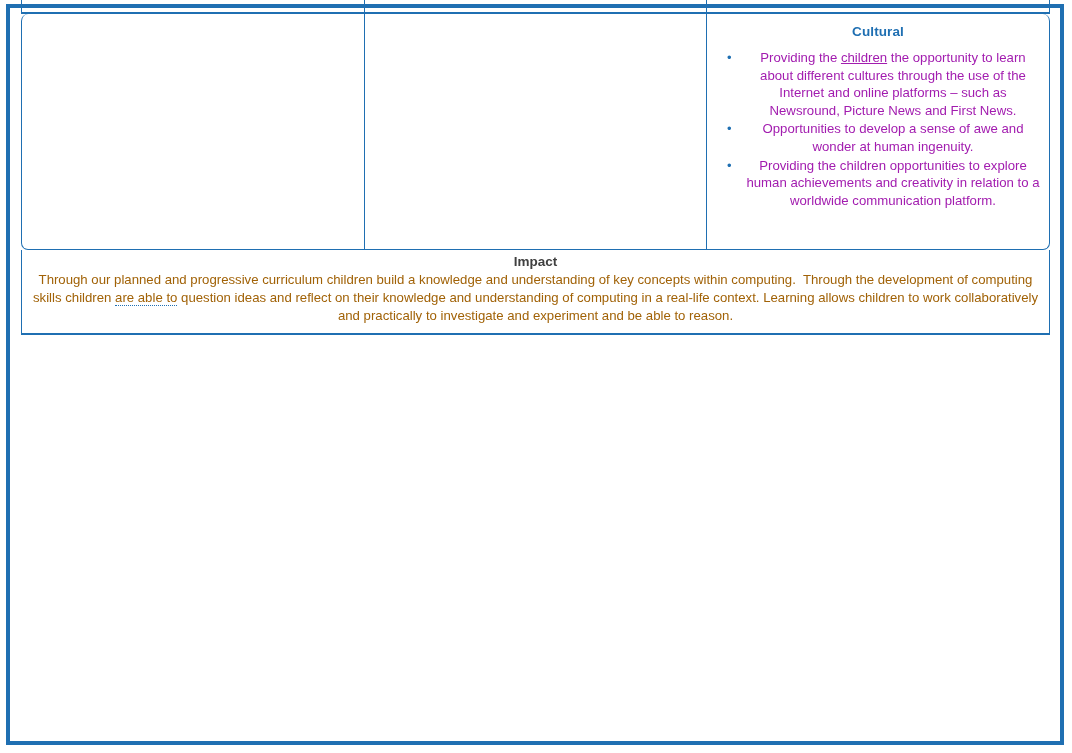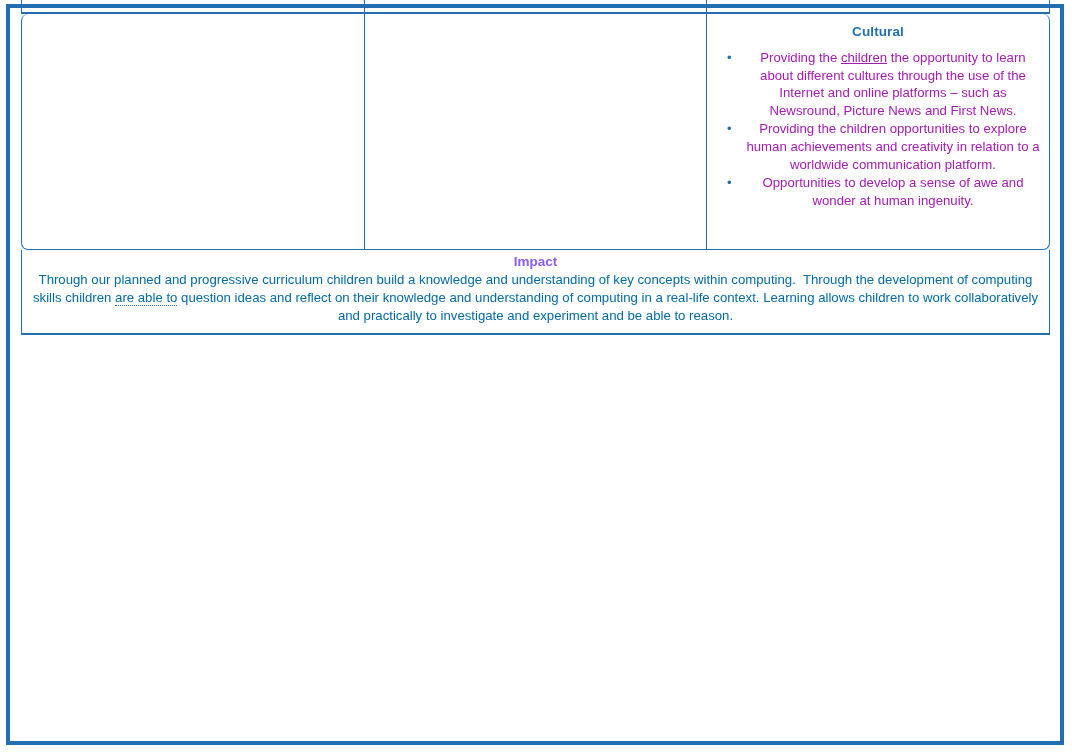--- a/index.html
+++ b/index.html
@@ -125,28 +125,28 @@
     box-sizing: border-box;
     border-left: 1px solid #1F6FB2;
     border-right: 1px solid #1F6FB2;
     border-bottom: 2px solid #1F6FB2;
     padding: 4px 10px 8px 10px;
   }
   .impact-title {
     text-align: center;
     font-weight: bold;
     font-size: 13.5px;
-    color: #8b5cf6;
+    color: #404040;
     margin-bottom: 2px;
   }
   .impact-text {
     text-align: center;
     font-size: 13.2px;
     line-height: 18px;
-    color: #0369a1;
+    color: #a16207;
   }
 </style>
 </head>
 <body>
 
 <div class="page-frame"></div>
 <div class="page-frame-inner"></div>
 
 <div class="table-wrap">
 
@@ -164,22 +164,22 @@
     <div class="cell col-b">
       <div class="col-heading"></div>
     </div>
 
     <div class="cell col-c">
       <div class="col-heading">Cultural</div>
       <ul class="bullets">
         <li>
           <span>Providing the </span><u class="wavy">children</u><span> the opportunity to learn about different cultures through the use of the Internet and online platforms – such as Newsround, Picture News and First News.</span>
         </li>
+        <li>Opportunities to develop a sense of awe and wonder at human ingenuity.</li>
         <li>Providing the children opportunities to explore human achievements and creativity in relation to a worldwide communication platform.</li>
-        <li>Opportunities to develop a sense of awe and wonder at human ingenuity.</li>
       </ul>
     </div>
   </div>
 
   <div class="impact-row">
     <div class="impact-title">Impact</div>
     <div class="impact-text">
       <span>Through our planned and progressive curriculum children build a knowledge and understanding of key concepts within computing.&nbsp; Through the development of computing skills children </span><span class="sq-underline">are able to</span><span> question ideas and reflect on their knowledge and understanding of computing in a real-life context. Learning allows children to work collaboratively and practically to investigate and experiment and be able to reason.</span>
     </div>
   </div>

